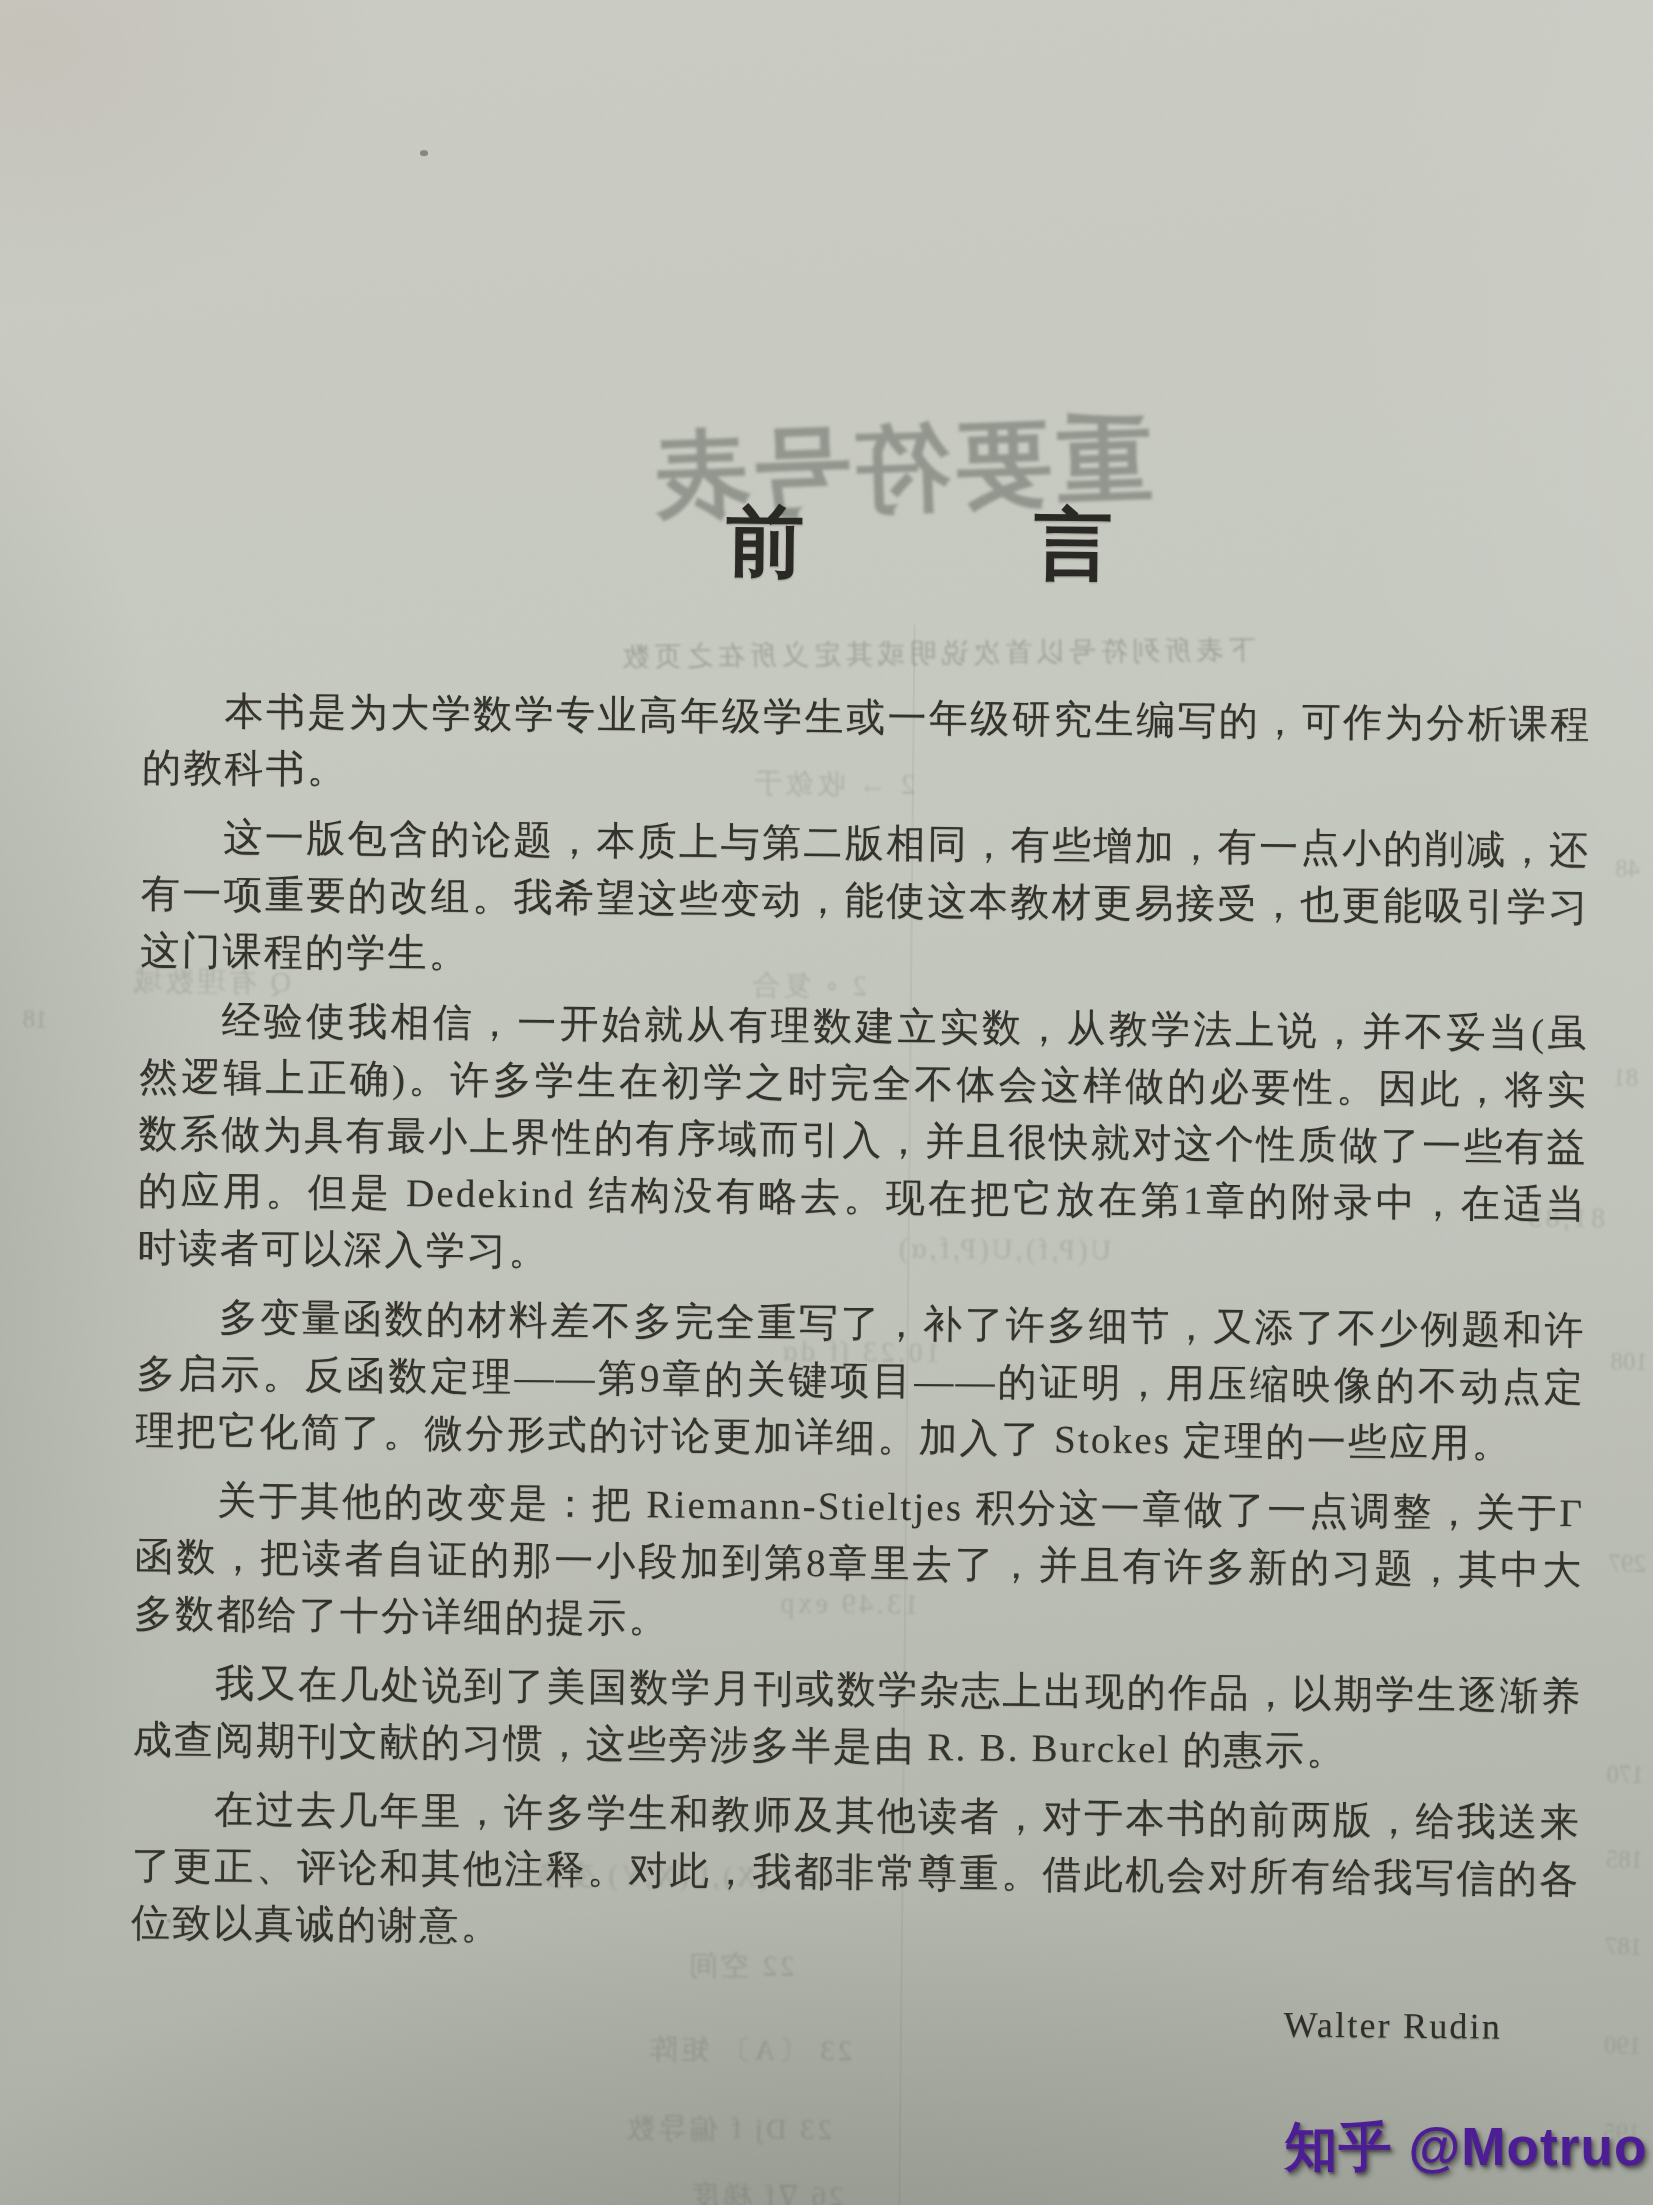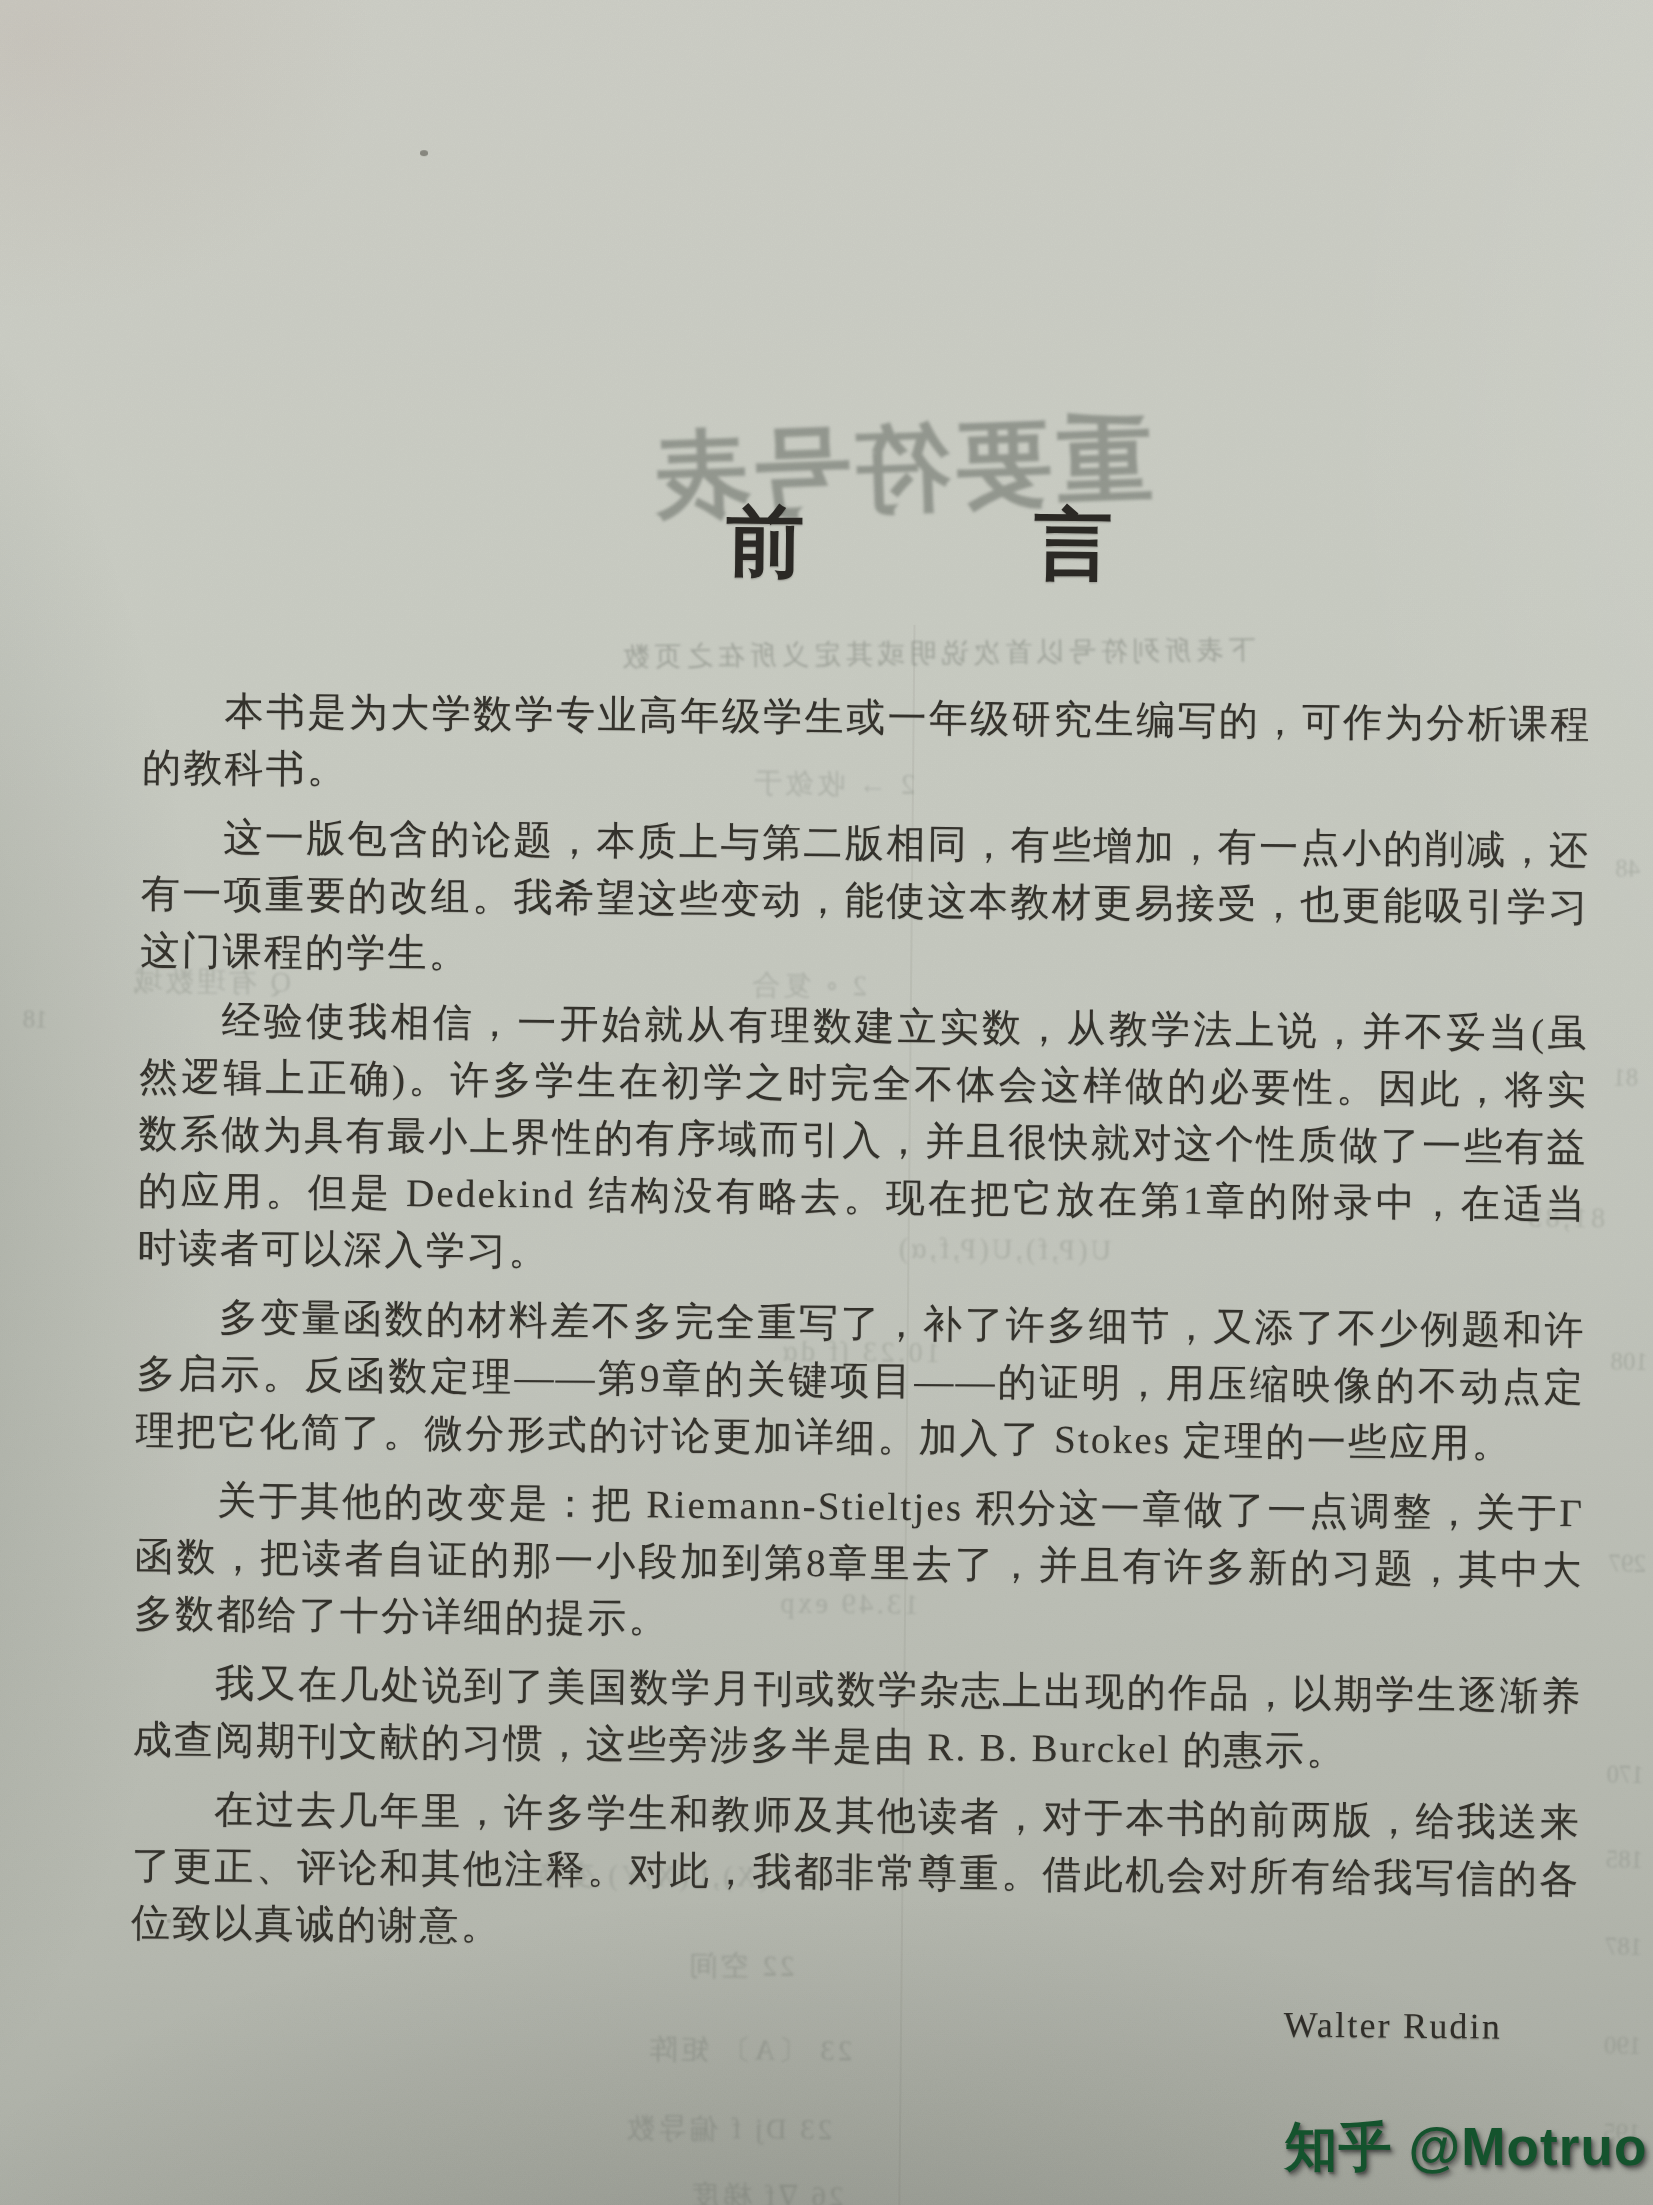--- a/index.html
+++ b/index.html
@@ -60,21 +60,21 @@
     text-shadow:0 0.5px 1.1px rgba(52,50,44,0.30);
   }
   .body-text p{margin:0 0 12px 0;text-indent:82px;}
   .signature{
     position:absolute;right:143px;top:1999px;font-size:36px;letter-spacing:2.2px;
     color:#2f2d28;z-index:2;text-shadow:0 1.1px 1.1px rgba(47,45,40,0.3);
   }
   .watermark{
     position:absolute;right:6.6px;top:2112px;z-index:9;
     font-family:"Liberation Sans","DejaVu Sans",sans-serif;
-    font-size:53px;font-weight:bold;letter-spacing:1.1px;color:#14532d;
+    font-size:53px;font-weight:bold;letter-spacing:1.1px;color:#4c1d95;
     text-shadow:3.3px 4.4px 5.5px rgba(45,45,45,0.55),1.1px 1.6px 2.2px rgba(45,45,45,0.5);
     white-space:nowrap;
   }
 </style>
 </head>
 <body>
 
 <div class="content">
 
   <div class="ghost-title">重要符号表</div>

